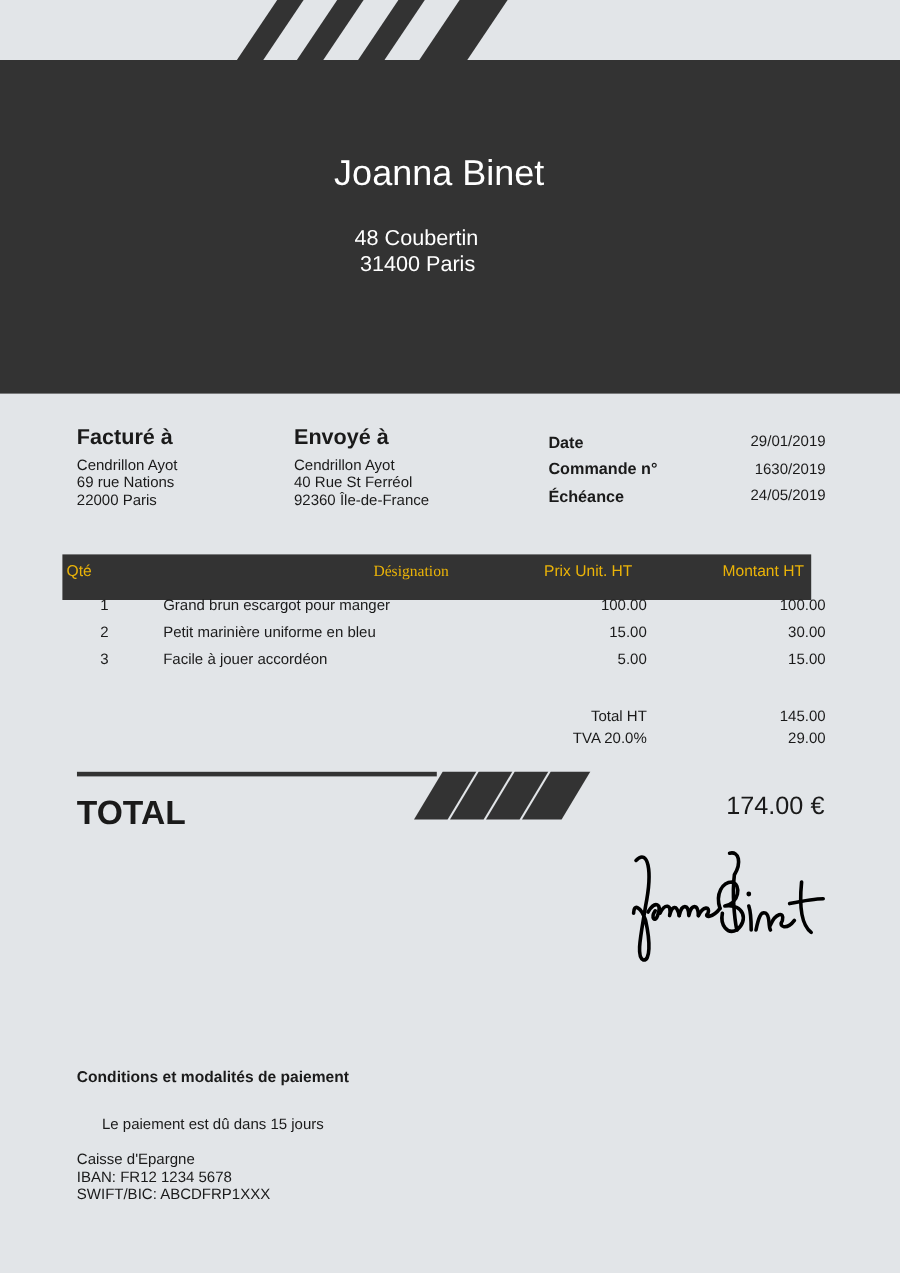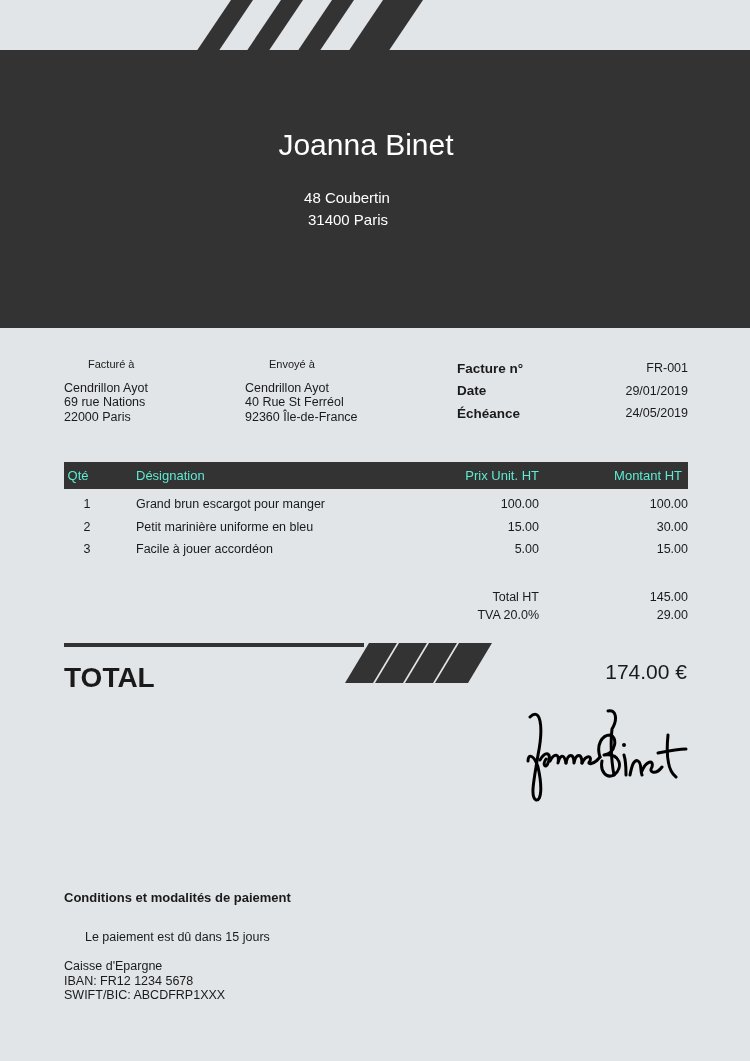--- a/index.html
+++ b/index.html
@@ -1,34 +1,34 @@
 <!DOCTYPE html>
 <html><head>
 <meta charset="utf-8">
 <style>
   * { box-sizing: border-box; margin: 0; padding: 0; }
   body { width: 750px; height: 1061px; background: #e2e5e8; font-family: "Liberation Sans", sans-serif; color: #1a1a1a; position: relative; overflow: hidden; }
   .header { position: absolute; left: 0; top: 50px; width: 750px; height: 278px; background: #333333; }
   .top-stripes { position: absolute; left: 0; top: 0; width: 750px; height: 52px; }
   .company-name { position: absolute; top: 128px; left: 0; width: 732px; text-align: center; color: #ffffff; font-size: 30px; }
-  .company-addr { position: absolute; top: 187px; left: 0; width: 694px; text-align: center; color: #ffffff; font-size: 15px; line-height: 22px; }
+  .company-addr { position: absolute; top: 187px; left: 0; width: 694px; text-align: center; color: #ffffff; font-size: 18px; line-height: 22px; }
   .company-addr div { text-align: center; }
   .col { position: absolute; top: 357px; font-size: 12.5px; line-height: 14.5px; }
-  .col .h { font-weight: normal; font-size: 11px; margin-bottom: 9px; margin-left: 24px; }
+  .col .h { font-weight: bold; font-size: 18px; margin-bottom: 9px; }
   .meta { position: absolute; top: 357px; left: 457px; width: 231px; }
   .meta-row { display: flex; justify-content: space-between; height: 22.5px; align-items: center; }
   .meta-row .k { font-weight: bold; font-size: 13.5px; }
   .meta-row .v { font-size: 12.5px; }
-  .tbl-head { position: absolute; top: 462px; left: 64px; width: 624px; height: 27px; background: #333333; color: #5eead4; font-size: 13px; }
+  .tbl-head { position: absolute; top: 462px; left: 52px; width: 624px; height: 38px; background: #333333; color: #eab308; font-size: 13px; }
   .tbl-head span, .row span { position: absolute; top: 0; line-height: 27px; }
   .row { position: absolute; left: 64px; width: 624px; height: 22.5px; font-size: 12.5px; }
   .row span { line-height: 22.5px; }
   .c-qty { left: 0; width: 46px; text-align: center; }
   .c-des { left: 72px; }
-  .c-des-h { left: 72px; width: 250px; text-align: left; }
+  .c-des-h { left: 72px; width: 250px; text-align: right; font-family: Liberation Serif, serif; }
   .c-pu { right: 149px; text-align: right; }
   .c-mt { right: 0; text-align: right; }
   .tot-row { position: absolute; left: 64px; width: 624px; height: 18px; font-size: 12.5px; }
   .tot-row span { position: absolute; top: 0; }
   .total-line { position: absolute; left: 64px; top: 643px; }
   .total-label { position: absolute; left: 64px; top: 662px; font-size: 28px; font-weight: bold; }
   .total-val { position: absolute; right: 63px; top: 660px; font-size: 21px; }
   .signature { position: absolute; left: 520px; top: 705px; }
   .cond { position: absolute; left: 64px; top: 891px; font-size: 12.5px; line-height: 14.5px; }
   .cond .h { font-weight: bold; font-size: 13px; margin-bottom: 24px; }
@@ -60,26 +60,26 @@
 
 <div class="col" style="left:245px">
   <div class="h">Envoyé à</div>
   <div>Cendrillon Ayot</div>
   <div>40 Rue St Ferréol</div>
   <div>92360 Île-de-France</div>
 </div>
 
 <div class="meta">
   <div class="meta-row">
-    <span class="k">Facture n°</span>
-    <span class="v">FR-001</span>
+    <span class="k">Date</span>
+    <span class="v">29/01/2019</span>
   </div>
   <div class="meta-row">
-    <span class="k">Date</span>
-    <span class="v">29/01/2019</span>
+    <span class="k">Commande n°</span>
+    <span class="v">1630/2019</span>
   </div>
   <div class="meta-row">
     <span class="k">Échéance</span>
     <span class="v">24/05/2019</span>
   </div>
 </div>
 
 <div class="tbl-head">
   <span class="c-qty" style="width:28px">Qté</span>
   <span class="c-des-h">Désignation</span>

